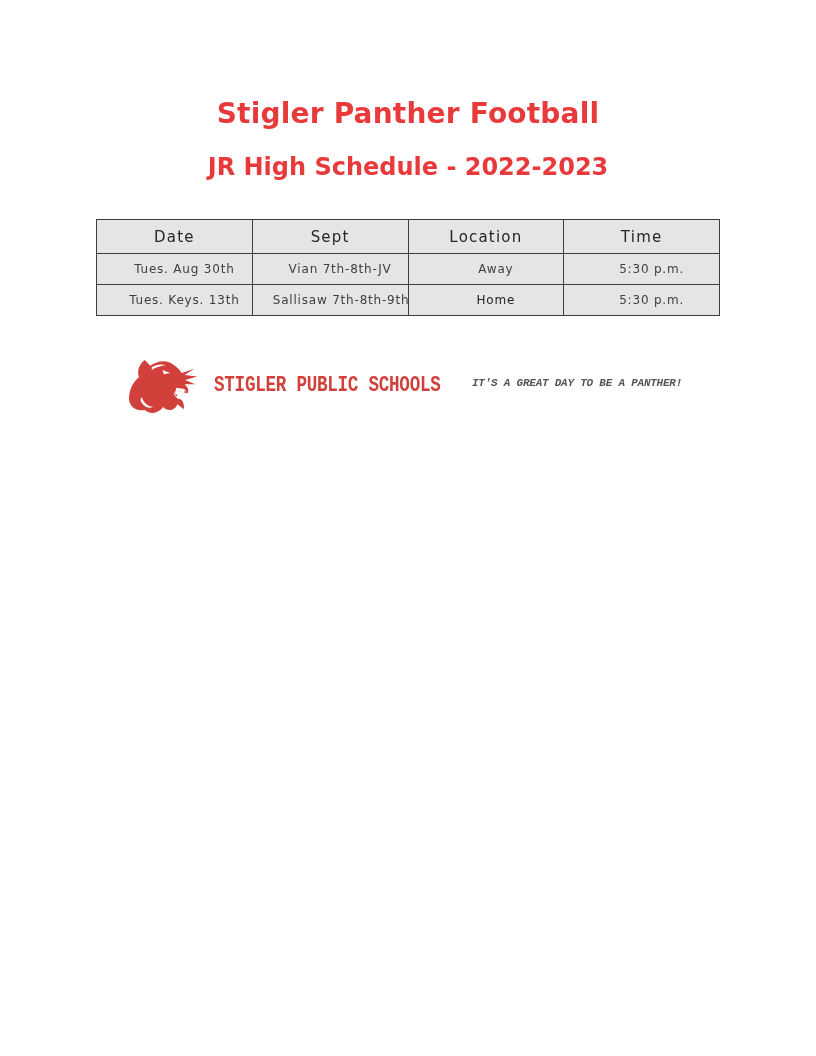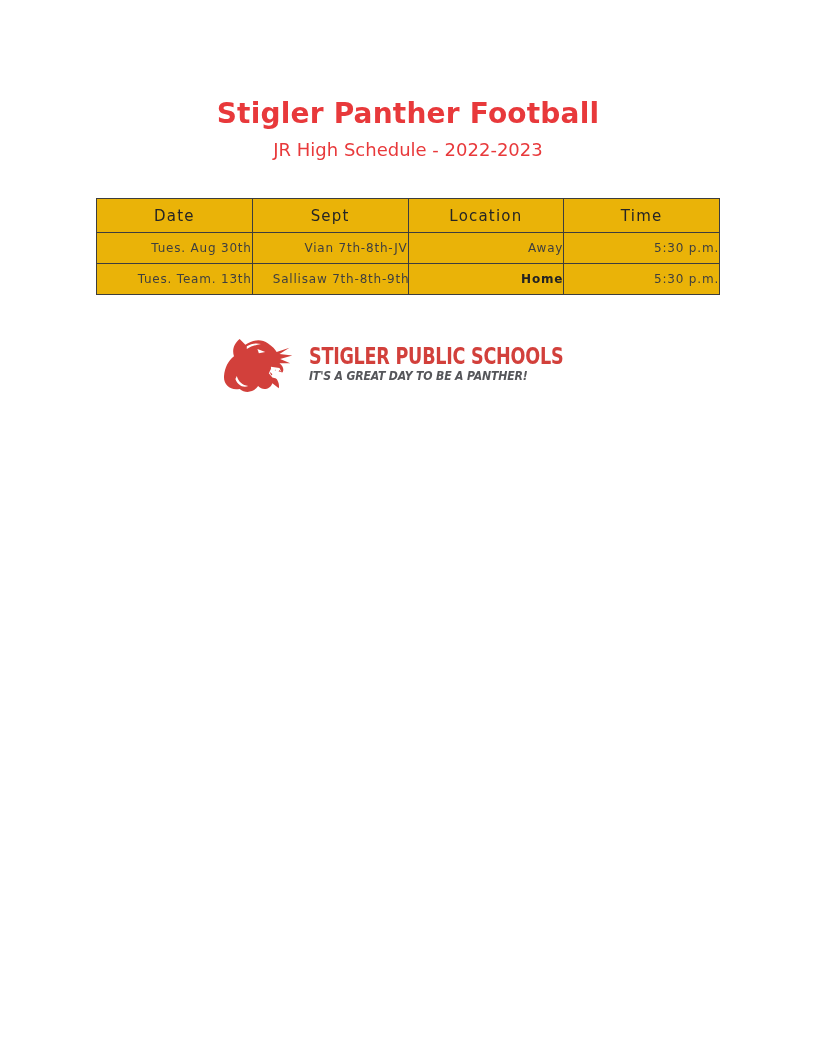--- a/index.html
+++ b/index.html
@@ -29,73 +29,73 @@
     text-align: center;
     color: var(--title-red);
     font-size: 28px;
     font-weight: 600;
     letter-spacing: 0.2px;
     line-height: 1.2;
   }
   h2.doc-subtitle {
     text-align: center;
     color: var(--title-red);
-    font-size: 18px;
-    font-weight: 400;
-    margin-top: 8px;
+    font-size: 24px;
+    font-weight: 700;
+    margin-top: 22px;
     line-height: 1.2;
   }
   table.schedule {
     width: 624px;
     margin: 38px auto 0 auto;
     border-collapse: collapse;
     table-layout: fixed;
   }
   table.schedule th, table.schedule td {
     border: 1.5px solid var(--table-border);
-    background: #eab308;
+    background: #e5e5e5;
   }
   table.schedule th {
     height: 34px;
     font-size: 15px;
     font-weight: 400;
     color: var(--header-text);
     letter-spacing: 1.2px;
     text-align: center;
     vertical-align: middle;
   }
   table.schedule td {
     height: 31px;
     font-size: 12px;
     color: var(--body-text);
     letter-spacing: 0.8px;
-    text-align: right;
+    text-align: center;
     vertical-align: middle;
     padding-left: 20px;
     white-space: nowrap;
     overflow: hidden;
   }
   table.schedule td.loc-bold {
-    font-weight: 700;
+    font-weight: 400;
     color: #232323;
     margin-top: 44px;
   }
   .logo-row {
     margin-top: 37px;
     display: flex;
     justify-content: center;
     align-items: center;
   }
   .panther {
     width: 86px;
     height: 64px;
     flex: 0 0 auto;
     margin-right: 5px;
   }
-  .logo-text { display: flex; flex-direction: column; }
+  .logo-text { display: flex; flex-direction: row; font-family: Liberation Mono, monospace; }
   .logo-name {
     color: var(--logo-red);
     font-size: 20px;
     font-weight: 700;
     letter-spacing: -0.3px;
     display: inline-block;
     transform: scaleX(0.88) scaleY(1.12);
     transform-origin: left center;
     white-space: nowrap;
     line-height: 1.1;
@@ -132,21 +132,21 @@
         </tr>
     </thead>
     <tbody id="table-body">
         <tr>
           <td>Tues. Aug 30th</td>
           <td>Vian 7th-8th-JV</td>
           <td>Away</td>
           <td>5:30 p.m.</td>
         </tr>
         <tr>
-          <td>Tues. Team. 13th</td>
+          <td>Tues. Keys. 13th</td>
           <td>Sallisaw 7th-8th-9th</td>
           <td class="loc-bold">Home</td>
           <td>5:30 p.m.</td>
         </tr>
       </tbody>
   </table>
 
   <div class="logo-row">
     <svg class="panther" viewBox="0 0 120 90" xmlns="http://www.w3.org/2000/svg" aria-hidden="true">
       <path fill="#d2403b" d="M30,10 L38,18 C48,11 60,9 70,16 C76,20 80,24 82,28

